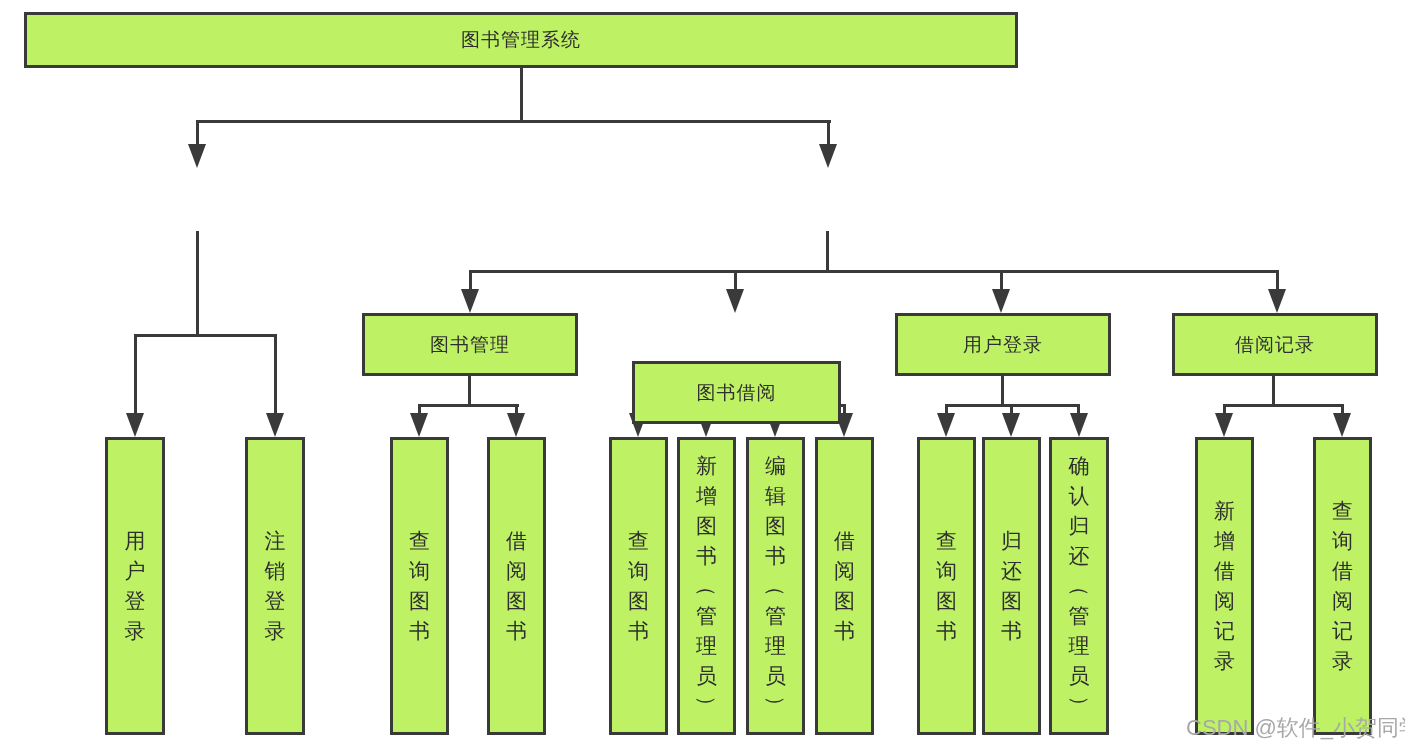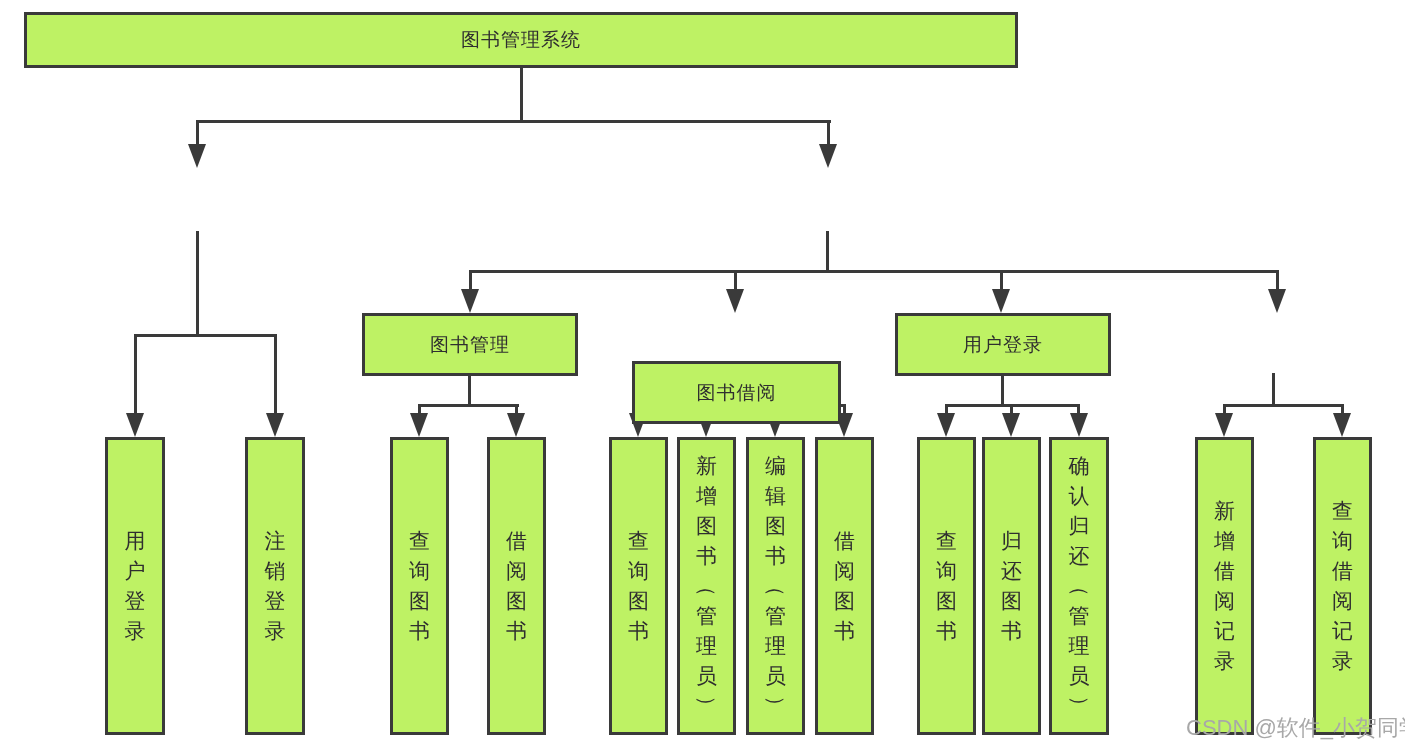--- a/index.html
+++ b/index.html
@@ -71,20 +71,21 @@
   <div class="vline" style="left:1000px; top:270px; height:22px;"></div>
   <div class="vline" style="left:1276px; top:270px; height:22px;"></div>
   <div class="arrow" style="left:461px; top:289px;"></div>
   <div class="arrow" style="left:726px; top:289px;"></div>
   <div class="arrow" style="left:992px; top:289px;"></div>
   <div class="arrow" style="left:1268px; top:289px;"></div>
 
   <div class="node hnode" style="left:362px; top:313px; width:216px; height:63px;">图书管理</div>
   <div class="node hnode" style="left:632px; top:313px; width:209px; height:63px;margin-top:48px;">图书借阅</div>
   <div class="node hnode" style="left:895px; top:313px; width:216px; height:63px;">用户登录</div>
+  <div class="node hnode" style="left:1172px; top:313px; width:206px; height:63px;">借阅记录</div>
 
   <div class="vline" style="left:468px; top:373px; height:34px;"></div>
   <div class="hline" style="left:418px; top:404px; width:101px;"></div>
   <div class="vline" style="left:418px; top:404px; height:12px;"></div>
   <div class="vline" style="left:515px; top:404px; height:12px;"></div>
   <div class="arrow" style="left:410px; top:413px;"></div>
   <div class="arrow" style="left:507px; top:413px;"></div>
 
   <div class="vline" style="left:734px; top:373px; height:34px;"></div>
   <div class="hline" style="left:637px; top:404px; width:209px;"></div>

